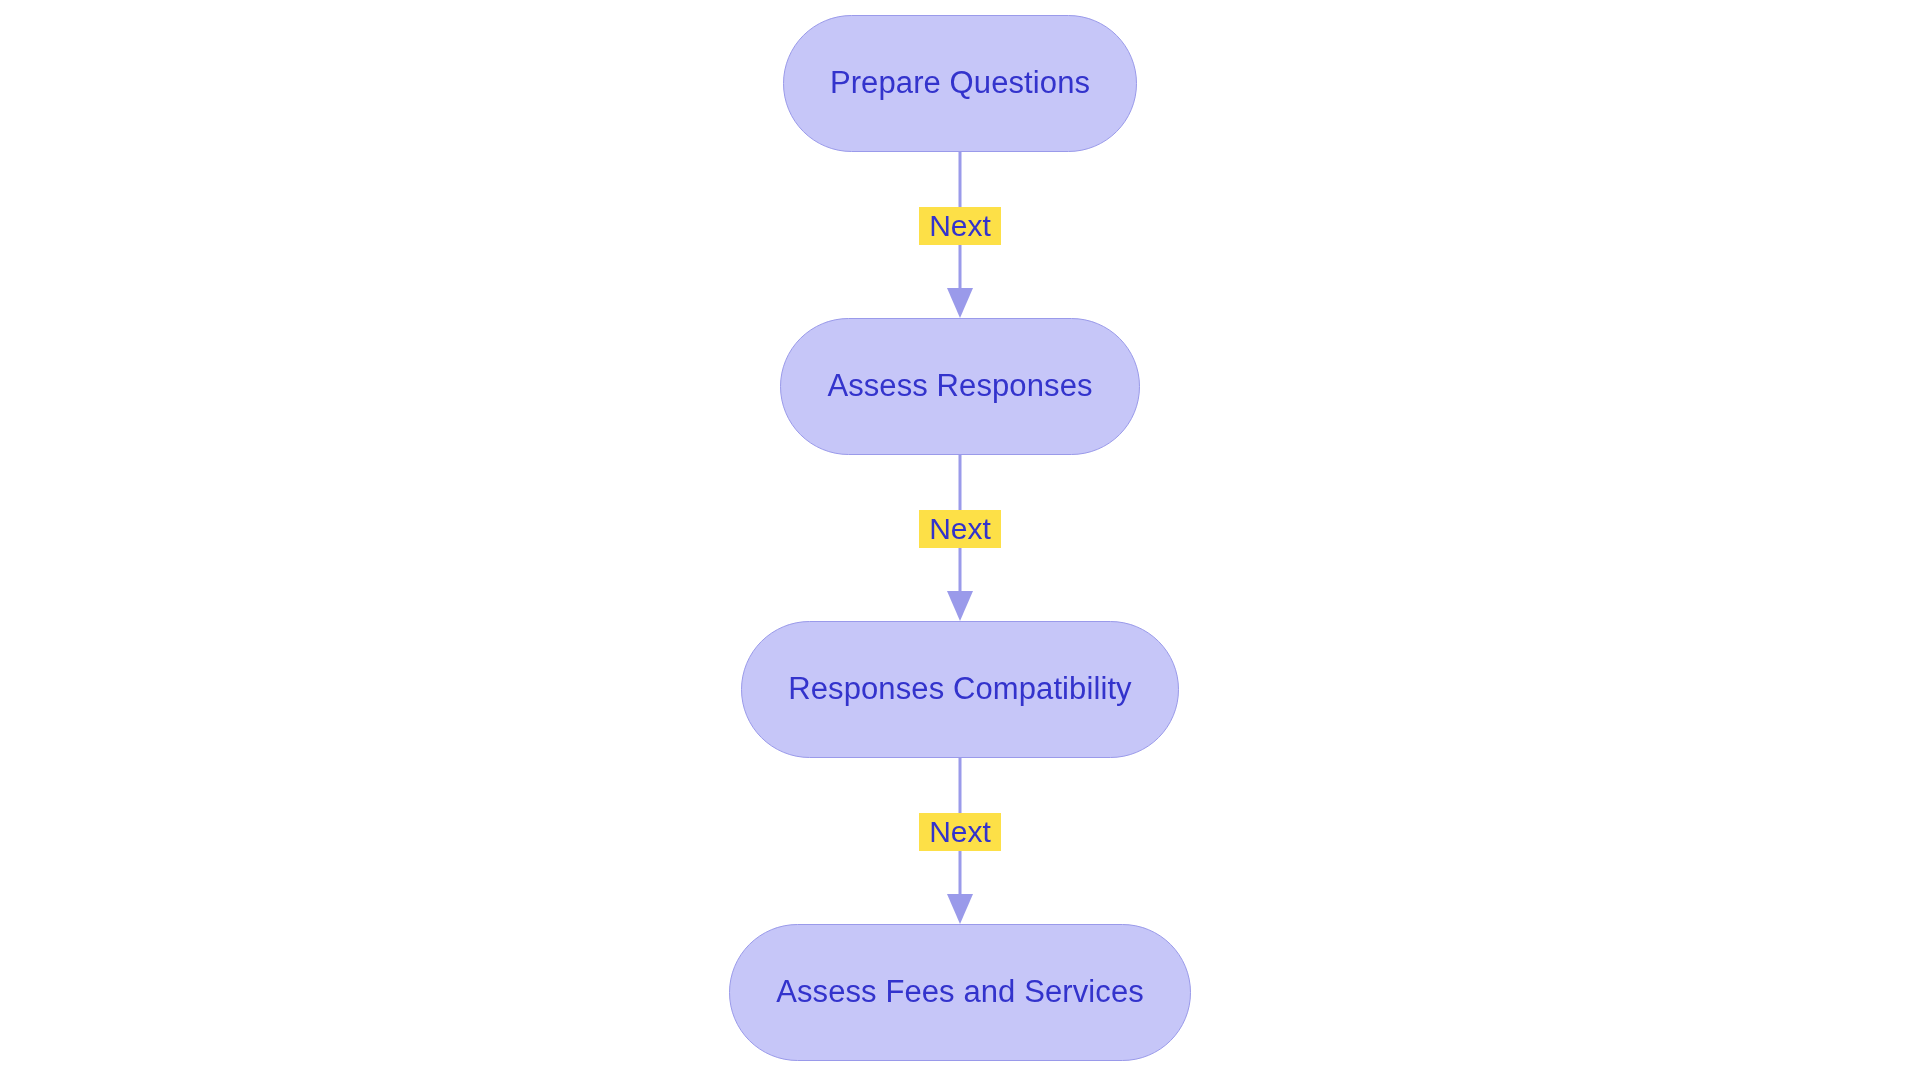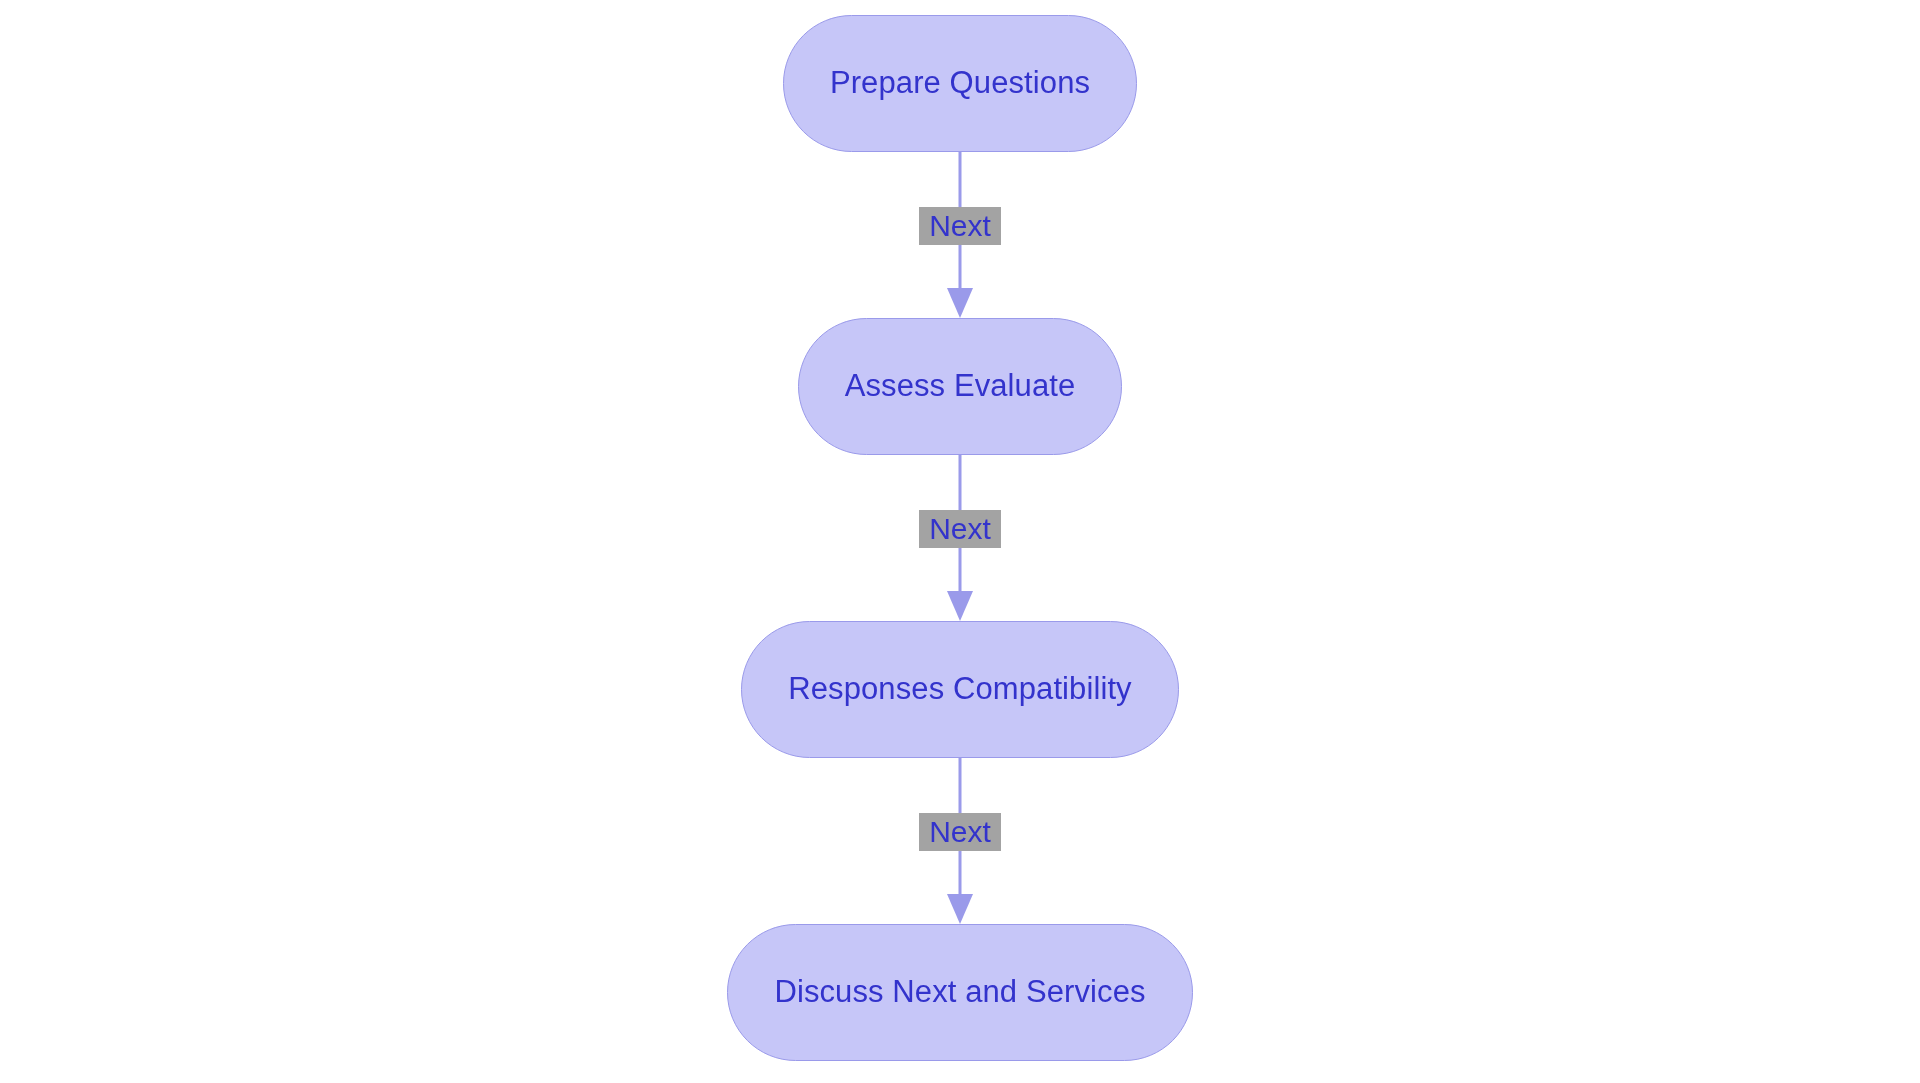--- a/index.html
+++ b/index.html
@@ -87,21 +87,21 @@
     transform: translateX(-50%);
     width: 0;
     height: 0;
     border-left: 13px solid transparent;
     border-right: 13px solid transparent;
     border-top: 30px solid #9a9aea;
   }
   .edge-label {
     position: relative;
     z-index: 3;
-    background: #a3a3a3;
+    background: #fde047;
     color: #3333cc;
     font-family: "Liberation Sans", sans-serif;
     font-size: 30px;
     line-height: 1.05;
     padding: 3px 10px;
     white-space: nowrap;
     margin-bottom: 18px;
   }
 </style>
 </head>
@@ -114,37 +114,37 @@
       <span class="node-label">Prepare Questions</span>
     </div>
 
     <div class="edge edge-1">
       <span class="edge-line"></span>
       <span class="edge-arrowhead"></span>
       <span class="edge-label">Next</span>
     </div>
 
     <div class="node node-2">
-      <span class="node-label">Assess Evaluate</span>
+      <span class="node-label">Assess Responses</span>
     </div>
 
     <div class="edge edge-2">
       <span class="edge-line"></span>
       <span class="edge-arrowhead"></span>
       <span class="edge-label">Next</span>
     </div>
 
     <div class="node node-3">
       <span class="node-label">Responses Compatibility</span>
     </div>
 
     <div class="edge edge-3">
       <span class="edge-line"></span>
       <span class="edge-arrowhead"></span>
       <span class="edge-label">Next</span>
     </div>
 
     <div class="node node-4">
-      <span class="node-label">Discuss Next and Services</span>
+      <span class="node-label">Assess Fees and Services</span>
     </div>
 
   </div>
 </div>
 
 </body></html>

